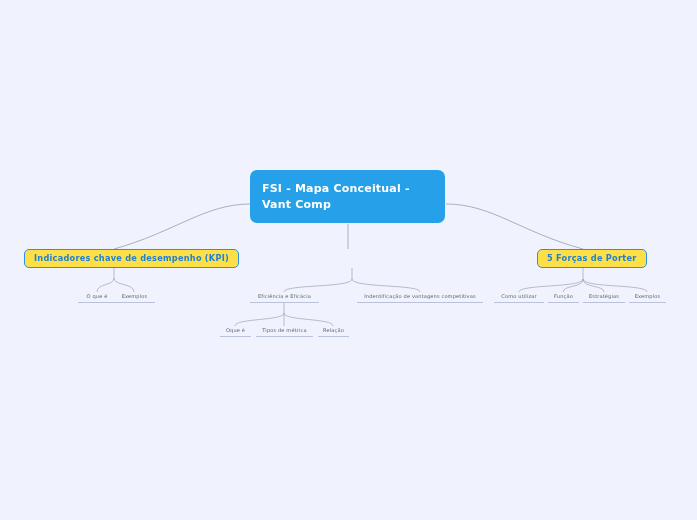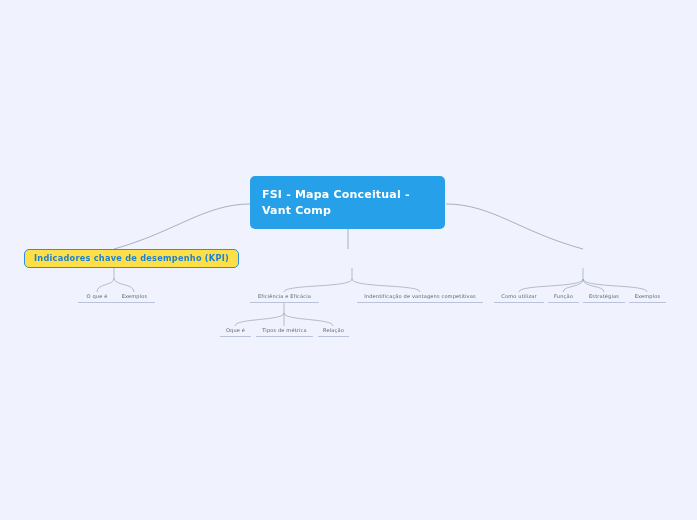--- a/index.html
+++ b/index.html
@@ -113,25 +113,26 @@
       <path d="M284,313 C284,321 333,318 333,326"></path>
 
       <path d="M583,268 L583,279"></path>
       <path d="M583,279 C583,288 519,284 519,292"></path>
       <path d="M583,279 C583,288 563,285 563,292"></path>
       <path d="M583,279 C583,288 604,285 604,292"></path>
       <path d="M583,279 C583,288 647,284 647,292"></path>
     </g>
   </svg>
 
-  <div class="node node-root" style="left:250px; top:176px;">FSI - Mapa Conceitual - Vant Comp</div>
+  <div class="node node-root" style="left:250px; top:170px;border-radius:7px;">FSI - Mapa Conceitual - Vant Comp</div>
 
   <div class="node node-l1" style="left:24px; top:249px;">Indicadores chave de desempenho (KPI)</div>
 
 
+  <div class="node node-l1" style="left:537px; top:249px;">5 Forças de Porter</div>
 
   <div class="node node-leaf level3" style="left:78px; top:292px; width:38px;">O que é</div>
 
   <div class="node node-leaf level3" style="left:114px; top:292px; width:41px;">Exemplos</div>
 
   <div class="node node-leaf level3" style="left:250px; top:292px; width:69px;">Eficiência e Eficácia</div>
 
   <div class="node node-leaf level3" style="left:357px; top:292px; width:126px;">Indentificação de vantagens competitivas</div>
 
   <div class="node node-leaf level4" style="left:220px; top:326px; width:31px;">Oque é</div>

